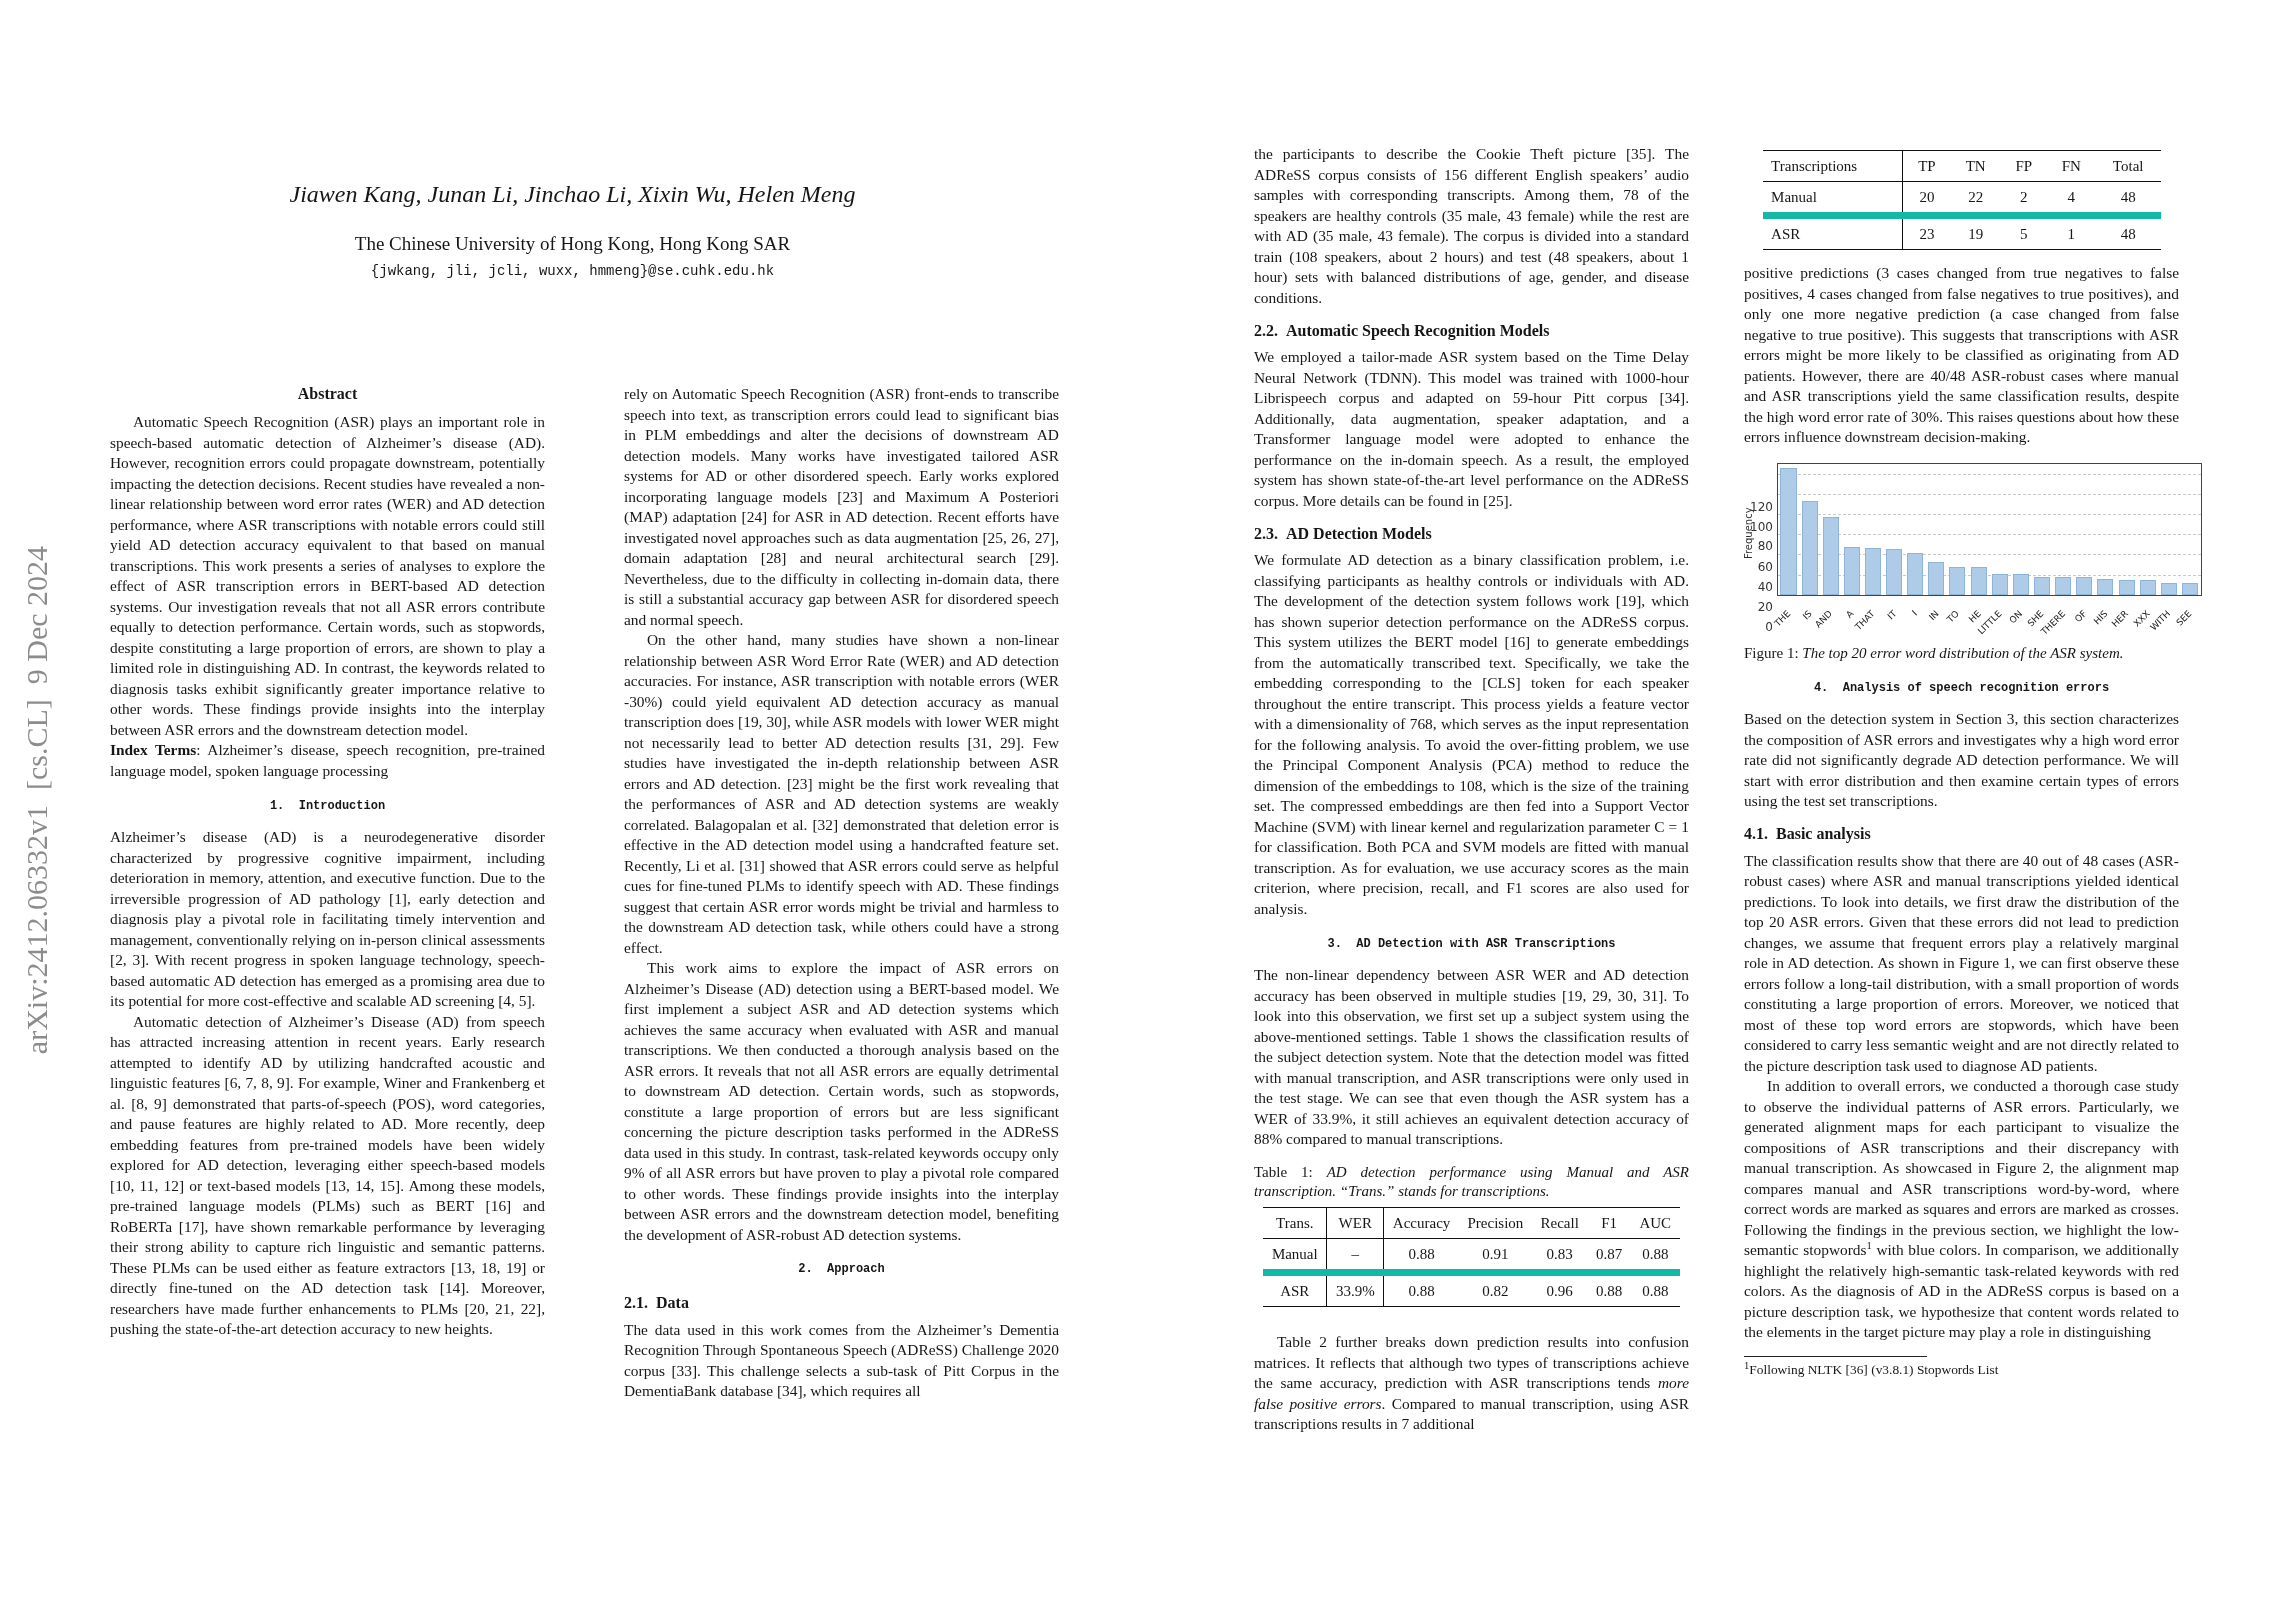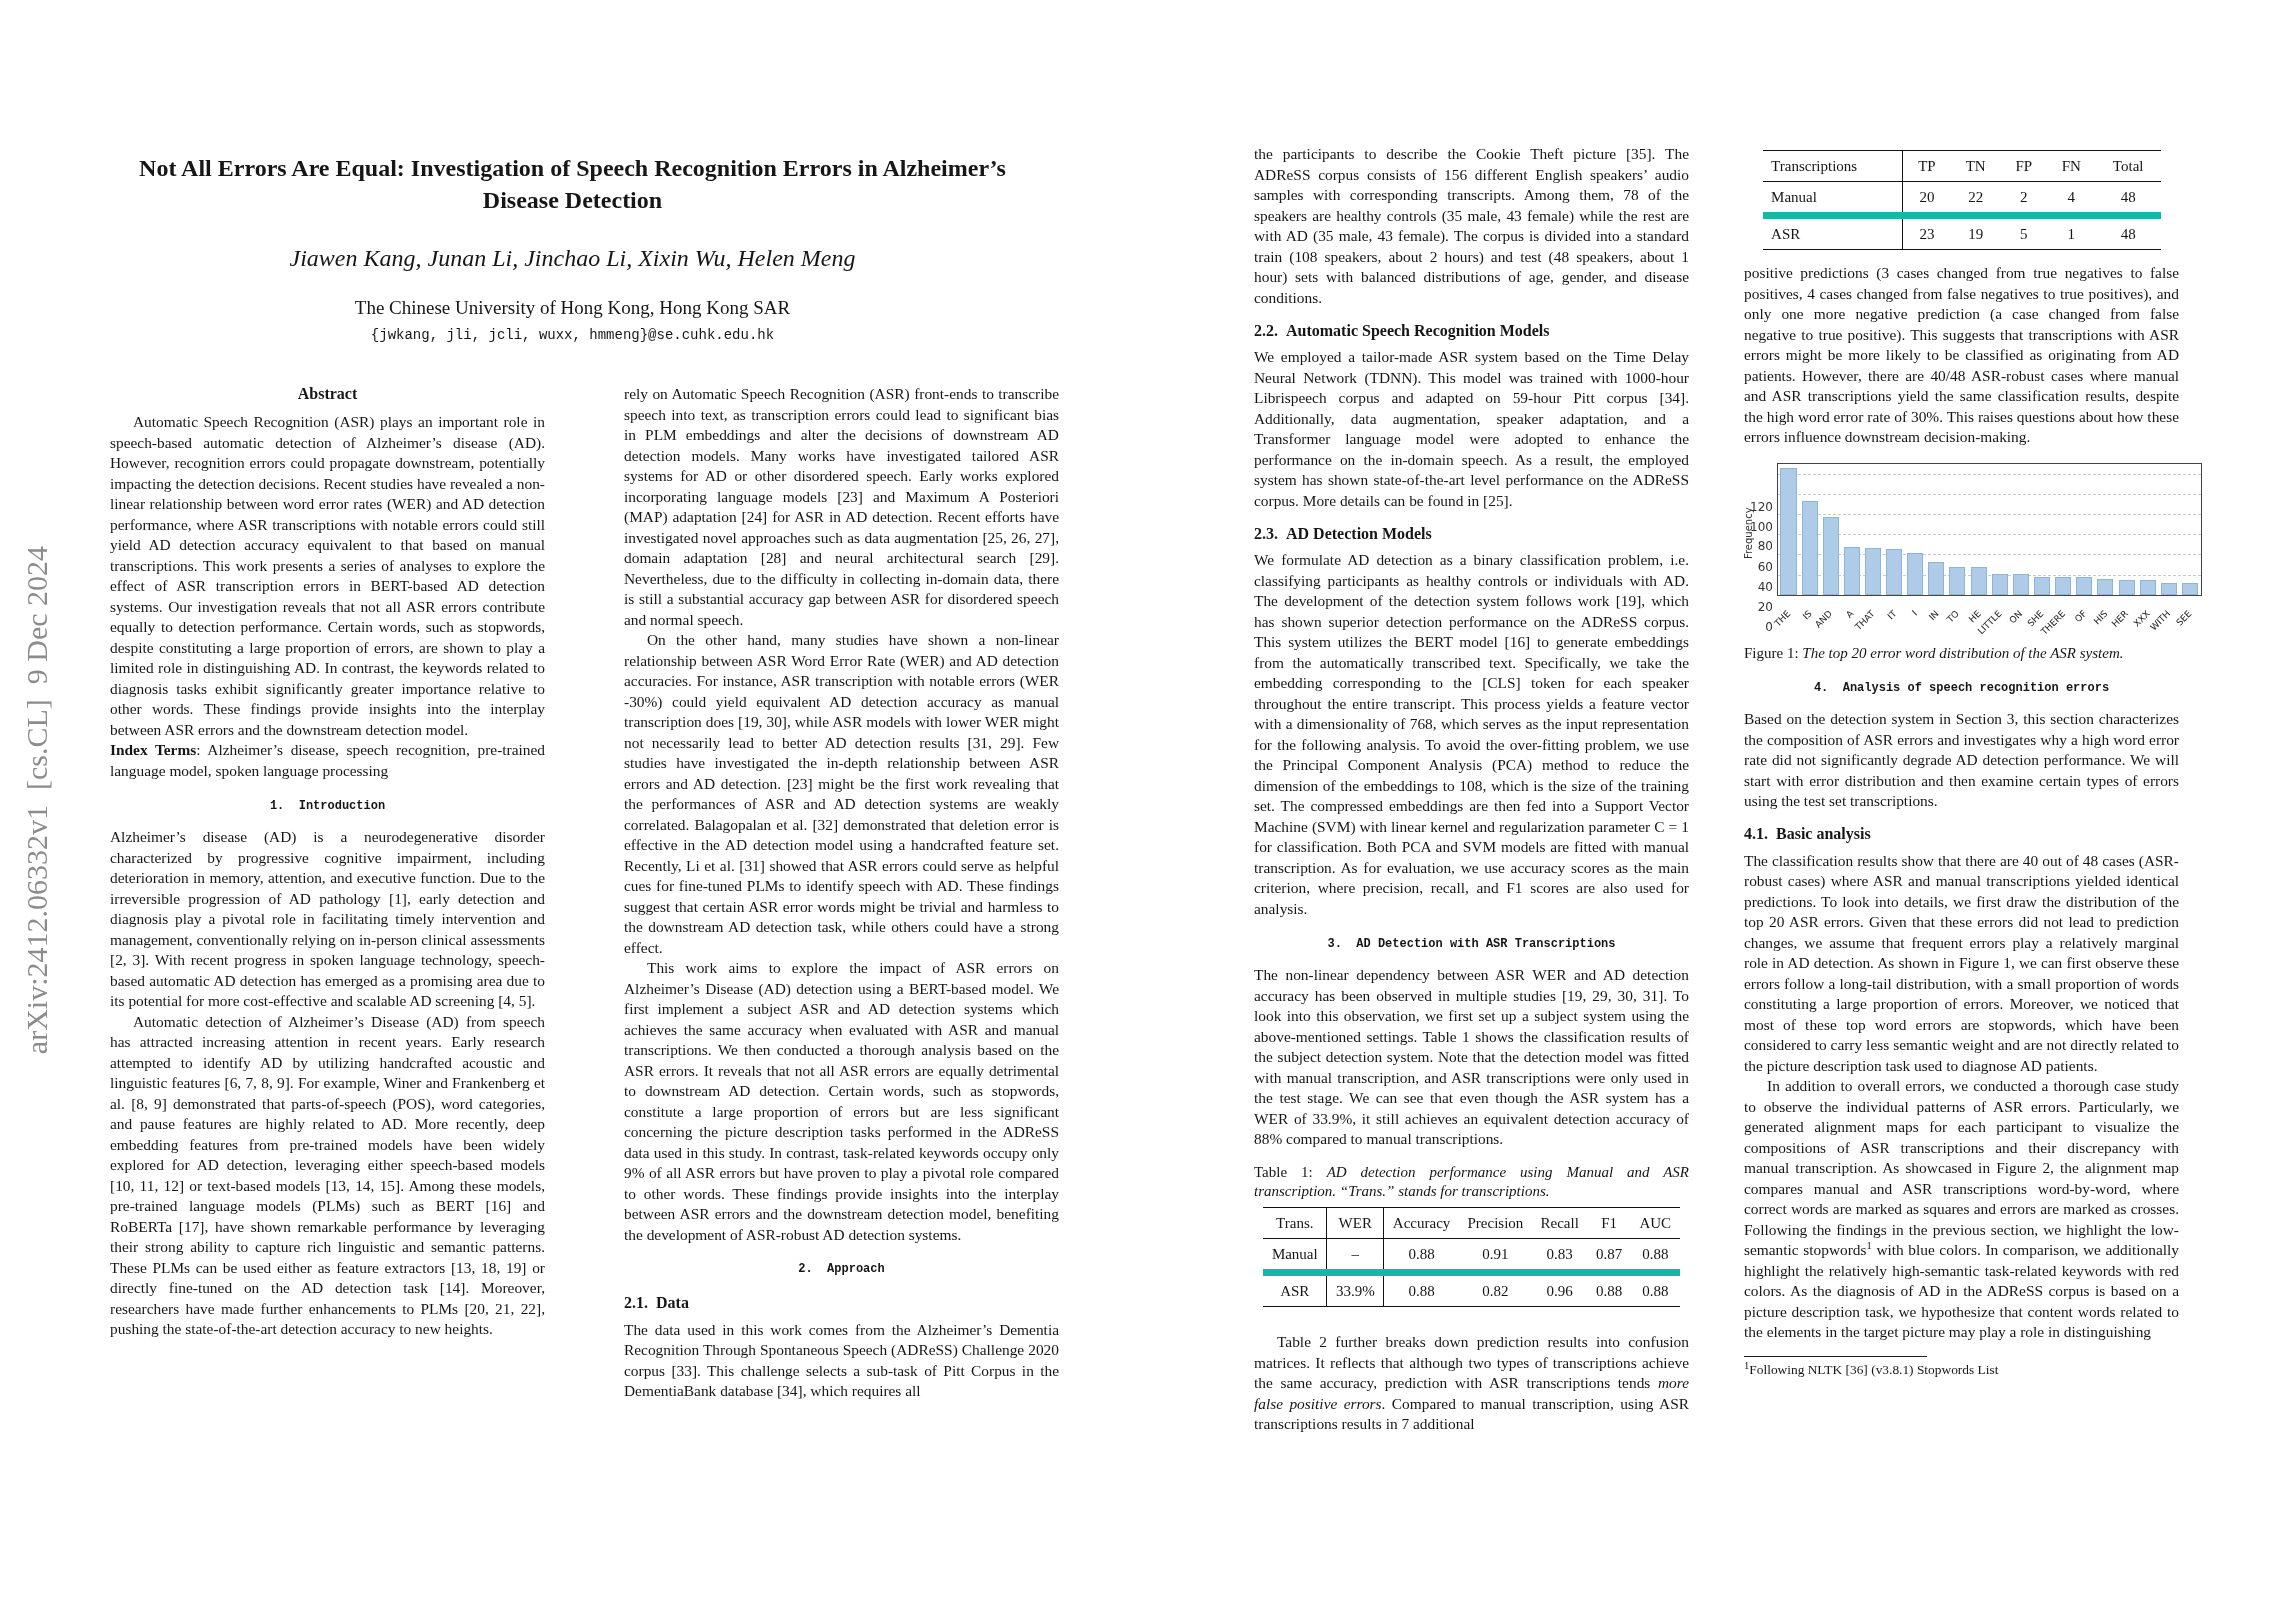--- a/index.html
+++ b/index.html
@@ -52,21 +52,20 @@
 </style>
 </head>
 <body>
 
 <div id="canvas">
 
   <div id="arxiv-stamp">arXiv:2412.06332v1  [cs.CL]  9 Dec 2024</div>
 
   <div>
     <div id="paper-header">
-      <div id="paper-title">Not All Errors Are Equal: Investigation of Speech Recognition Errors in Alzheimer’s Disease Detection</div>
       <div id="paper-authors">Jiawen Kang, Junan Li, Jinchao Li, Xixin Wu, Helen Meng</div>
       <div id="paper-affil">The Chinese University of Hong Kong, Hong Kong SAR</div>
       <div id="paper-email">{jwkang, jli, jcli, wuxx, hmmeng}@se.cuhk.edu.hk</div>
     </div>
 
     <div class="col" style="left:110px;top:384px;">
       <div class="absheading">Abstract</div>
       <p class="indent">Automatic Speech Recognition (ASR) plays an important role in speech-based automatic detection of Alzheimer’s disease (AD). However, recognition errors could propagate downstream, potentially impacting the detection decisions. Recent studies have revealed a non-linear relationship between word error rates (WER) and AD detection performance, where ASR transcriptions with notable errors could still yield AD detection accuracy equivalent to that based on manual transcriptions. This work presents a series of analyses to explore the effect of ASR transcription errors in BERT-based AD detection systems. Our investigation reveals that not all ASR errors contribute equally to detection performance. Certain words, such as stopwords, despite constituting a large proportion of errors, are shown to play a limited role in distinguishing AD. In contrast, the keywords related to diagnosis tasks exhibit significantly greater importance relative to other words. These findings provide insights into the interplay between ASR errors and the downstream detection model.</p>
       <p><b>Index Terms</b><span>:  Alzheimer’s disease, speech recognition, pre-trained language model, spoken language processing</span></p>
       <h1 class="sec">1.&nbsp;&nbsp;Introduction</h1>

